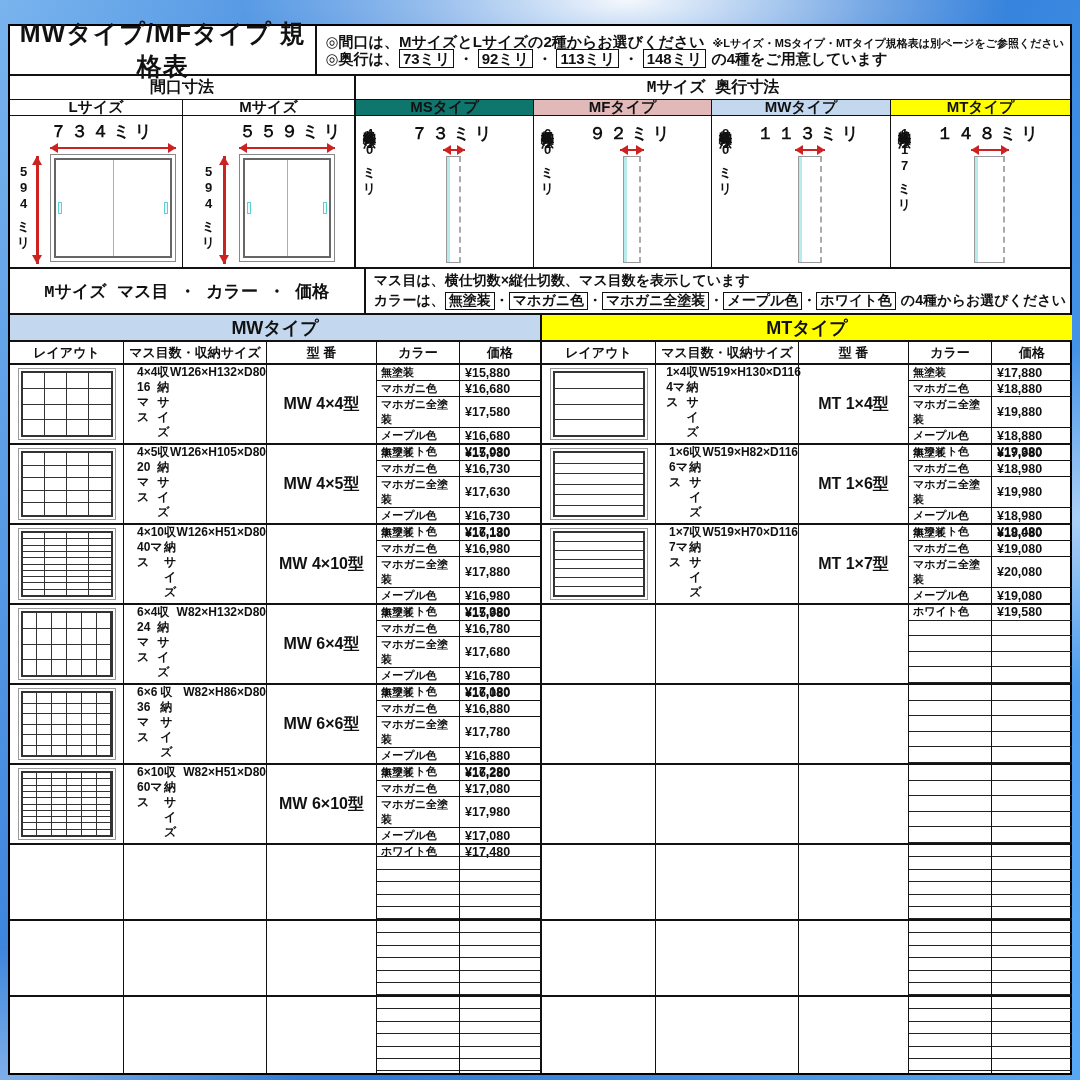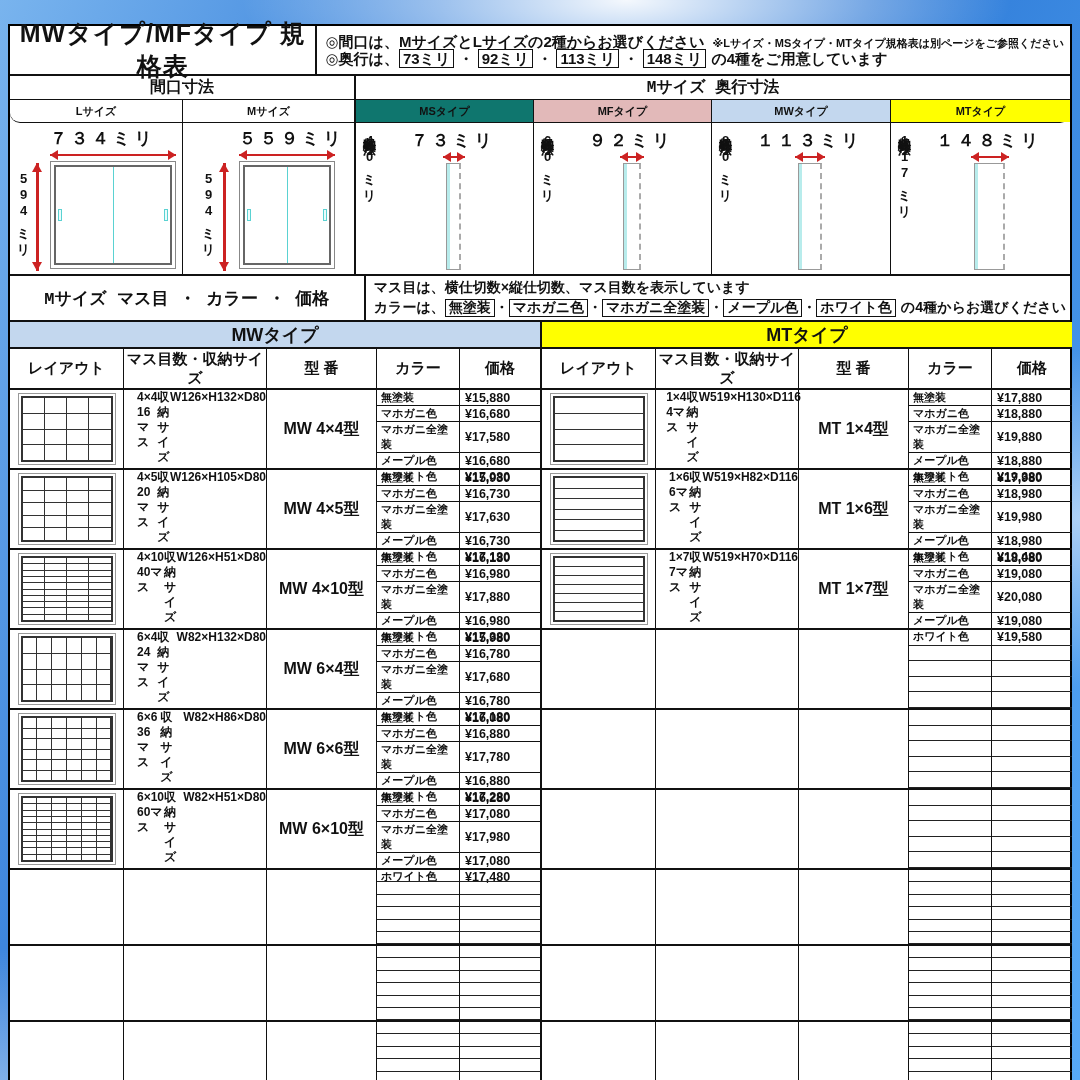--- a/index.html
+++ b/index.html
@@ -31,21 +31,21 @@
   .box{border:1px solid #111;padding:0 3px;font-weight:bold;}
   .sep{font-weight:bold;}
   .sfx{margin-left:5px;}
 
   
   .r2{height:24px;font-family:Liberation Mono, monospace;}
   .r2 .lcell{width:346px;border-right:2px solid #111;font-size:16px;font-weight:bold;}
   .r2 .rcell{flex:1;font-size:16px;font-weight:bold;}
 
   
-  .r3{height:23px;font-size:11px;font-weight:bold;border-radius:10px;}
+  .r3{height:16px;font-size:15px;font-weight:bold;}
   .r3 .cell{display:flex;align-items:center;justify-content:center;}
   .w173{width:173px;} .w178{width:178px;} .w179{width:179px;}
   .bdiv{border-right-width:2px !important;}
   .bg-ms{background:#0f766e;} .bg-mf{background:#e2b9b9;} .bg-mw{background:#c3d7ee;} .bg-mt{background:#ffff00;}
 
   
   .r4{height:153px;border-bottom:2px solid #111;}
   .dcell{position:relative;background:#fff;}
   .dimtext{font-size:17px;font-weight:bold;letter-spacing:4px;text-align:left;white-space:nowrap;}
   .harrow{position:relative;height:2px;background:#cc2222;margin:4px auto 5px auto;}
@@ -78,21 +78,21 @@
   .r5{height:46px;border-bottom:2px solid #111;font-family:Liberation Mono, monospace;}
   .r5 .lcell{width:412px;border-right:2px solid #111;font-size:17px;font-weight:bold;}
   .r5 .rcell{flex:1;padding:2px 4px 2px 8px;display:flex;flex-direction:column;justify-content:center;}
   .r5 .noteline{font-size:14px;line-height:20px;}
 
   
   .twohalf{display:flex;}
   .half{width:530px;display:flex;flex-direction:column;}
   .half.left{width:532px;border-right:2px solid #111;}
   .band{height:27px;font-size:18px;font-weight:bold;border-bottom:2px solid #111;}
-  .colhead{display:flex;height:41px;border-bottom:2px solid #111;font-size:15px;font-weight:bold;text-align:center;}
+  .colhead{display:flex;height:23px;border-bottom:2px solid #111;font-size:13px;font-weight:bold;text-align:center;}
   .colhead .hc{border-right:1px solid #111;display:flex;align-items:center;justify-content:center;}
   .colhead .hc:nth-of-type(1){width:114px;}
   .colhead .hc:nth-of-type(2){width:143px;}
   .colhead .hc:nth-of-type(3){width:110px;}
   .colhead .hc:nth-of-type(4){width:83px;}
   .colhead .hc:nth-of-type(5){width:80px;border-right:none;}
 
   .prow{display:flex;height:80px;border-bottom:2px solid #111;}
   .prow.h76{height:76px;}
   .pbody .prow:last-child,.ebody .prow:last-child{border-bottom:2px solid #111;}

